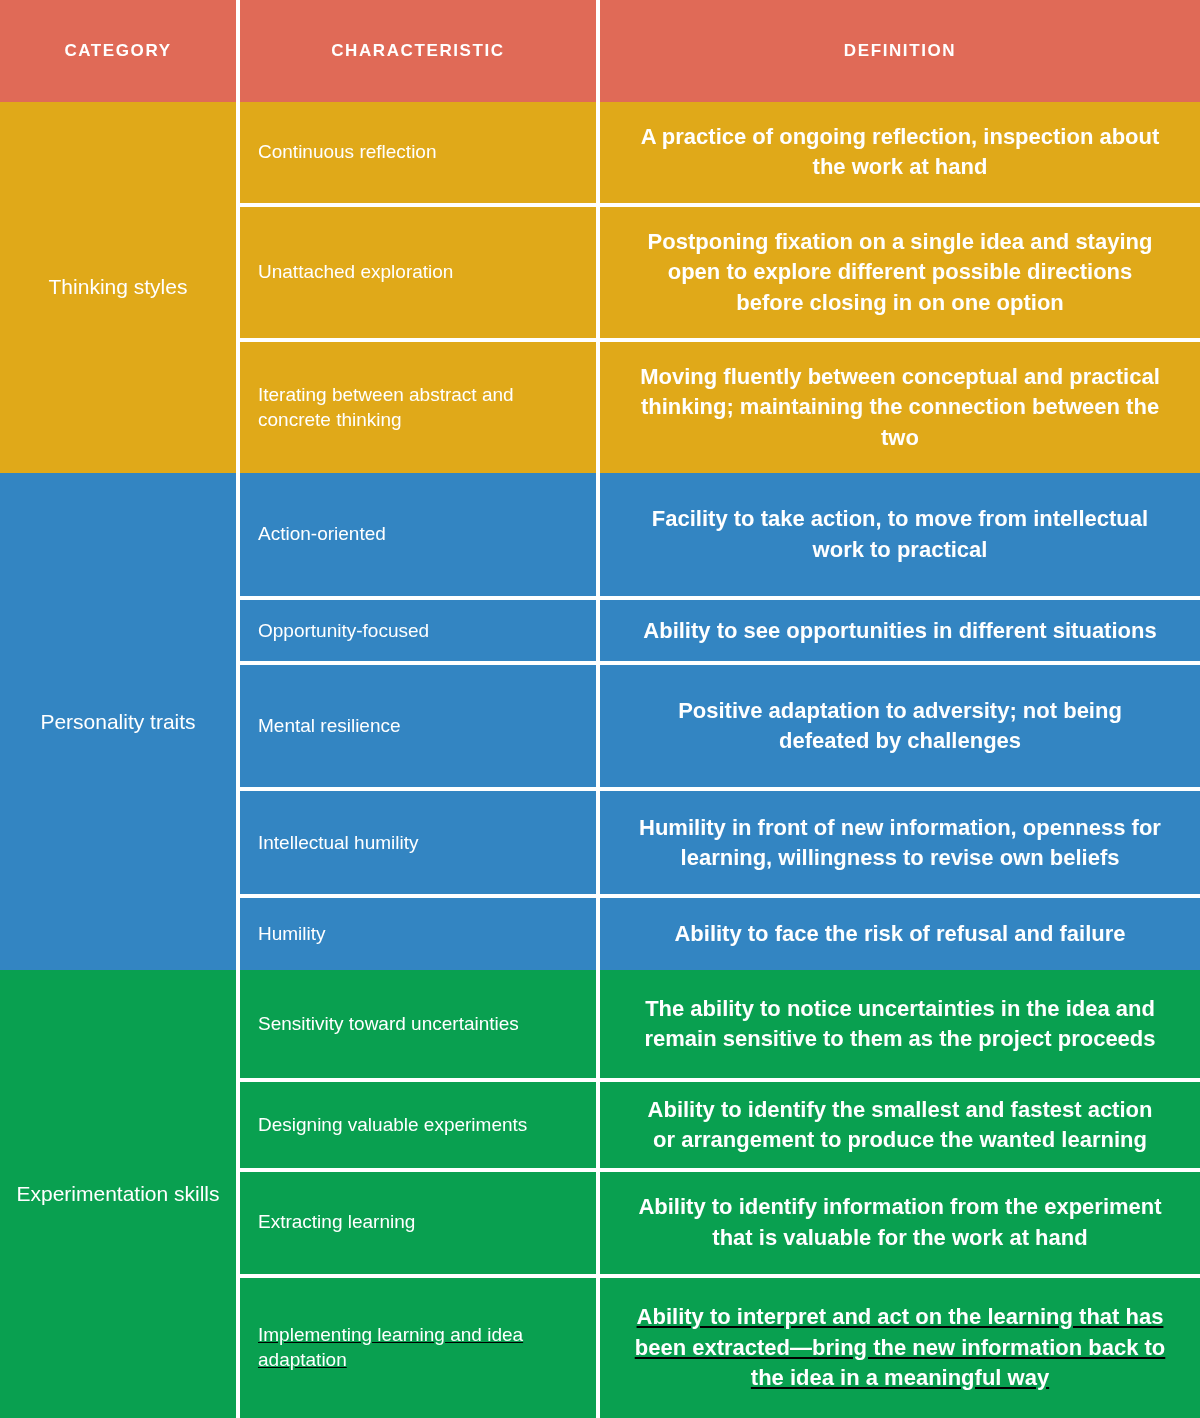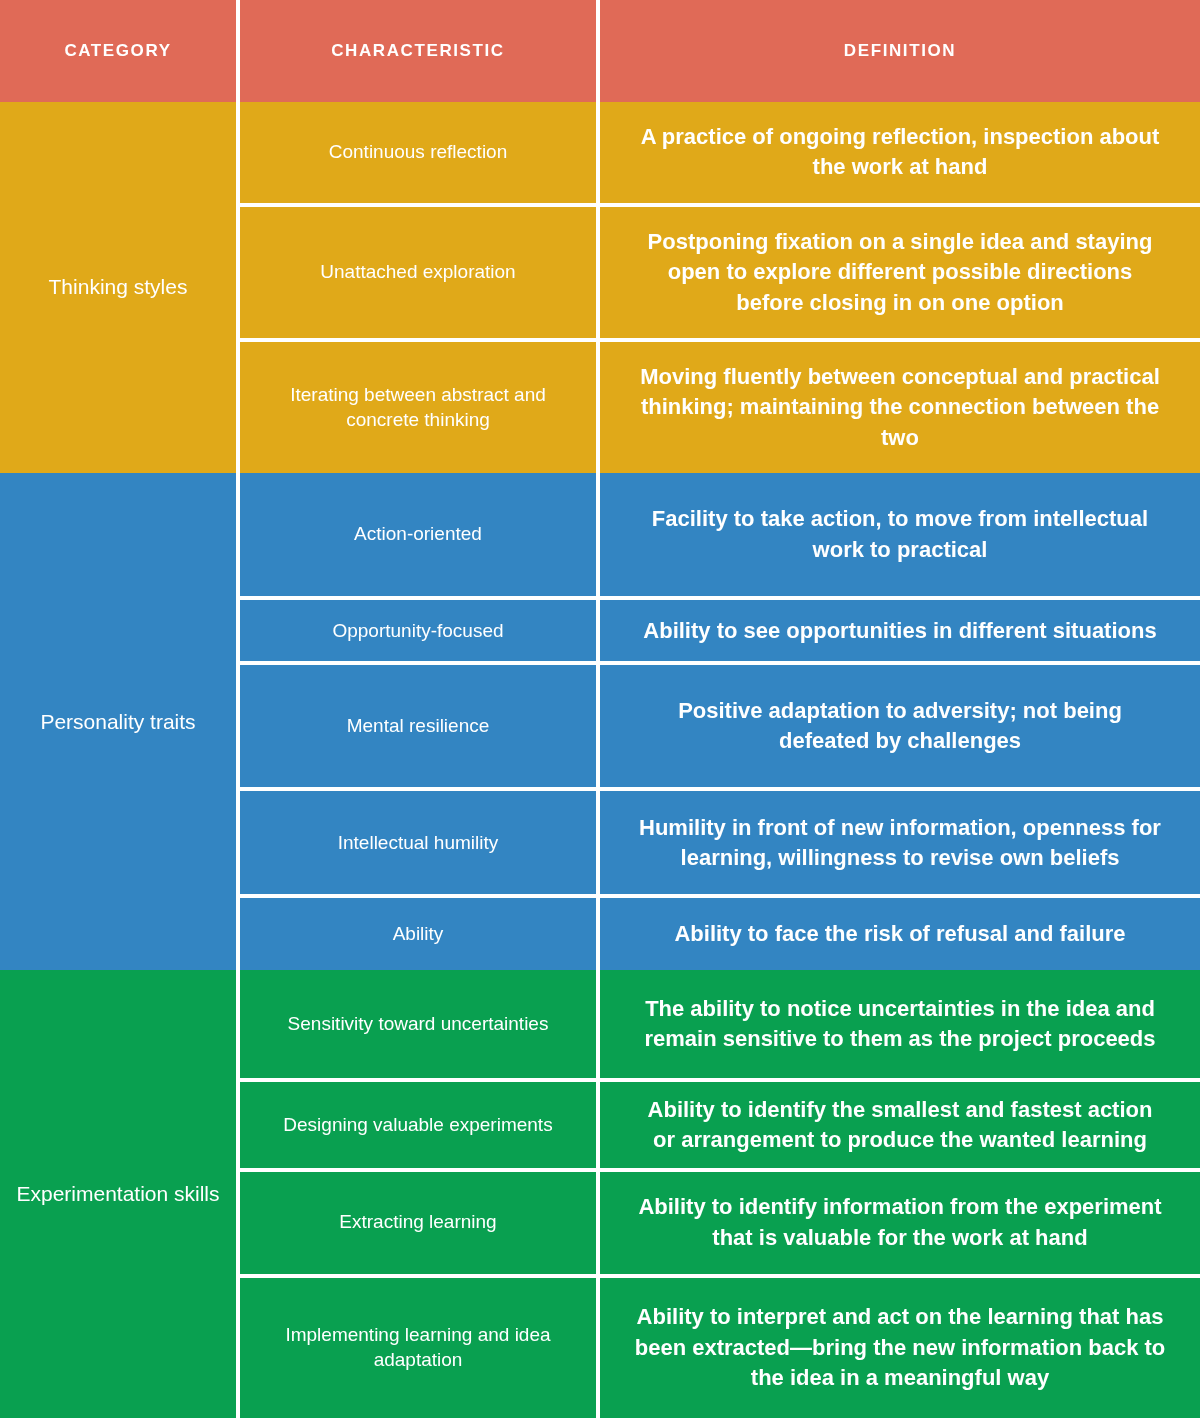--- a/index.html
+++ b/index.html
@@ -60,21 +60,20 @@
   td.category-cell {
     text-align: center;
     font-size: 21px;
     line-height: 1.25;
     border-bottom: 0;
     border-right: 4px solid #ffffff;
     padding: 0 10px;
   }
 
   td.char-cell {
-    text-align: center;
     font-size: 19px;
     line-height: 1.3;
     padding: 6px 18px;
   }
 
   td.def-cell {
     text-align: center;
     font-size: 22px;
     font-weight: bold;
     line-height: 1.38;
@@ -134,35 +133,35 @@
         </tr>
         <tr class="sec-personality" style="height: 124px;">
           <td class="char-cell">Mental resilience</td>
           <td class="def-cell">Positive adaptation to adversity; not being defeated by challenges</td>
         </tr>
         <tr class="sec-personality" style="height: 105px;">
           <td class="char-cell">Intellectual humility</td>
           <td class="def-cell">Humility in front of new information, openness for learning, willingness to revise own beliefs</td>
         </tr>
         <tr class="sec-personality block-last" style="height: 71px;">
-          <td class="char-cell">Ability</td>
+          <td class="char-cell">Humility</td>
           <td class="def-cell">Ability to face the risk of refusal and failure</td>
         </tr>
         <tr class="sec-experimentation" style="height: 110px;">
           <td class="category-cell" rowspan="4">Experimentation skills</td>
           <td class="char-cell">Sensitivity toward uncertainties</td>
           <td class="def-cell">The ability to notice uncertainties in the idea and remain sensitive to them as the project proceeds</td>
         </tr>
         <tr class="sec-experimentation" style="height: 88px;">
           <td class="char-cell">Designing valuable experiments</td>
           <td class="def-cell">Ability to identify the smallest and fastest action or arrangement to produce the wanted learning</td>
         </tr>
         <tr class="sec-experimentation" style="height: 104px;">
           <td class="char-cell">Extracting learning</td>
           <td class="def-cell">Ability to identify information from the experiment that is valuable for the work at hand</td>
         </tr>
-        <tr class="sec-experimentation block-last table-last" style="height: 138px;">
+        <tr class="sec-experimentation block-last table-last" style="height: 138px; text-decoration: underline;">
           <td class="char-cell">Implementing learning and idea adaptation</td>
           <td class="def-cell">Ability to interpret and act on the learning that has been extracted—bring the new information back to the idea in a meaningful way</td>
         </tr>
       </tbody>
   </table>
 </div>
 
 </body></html>

